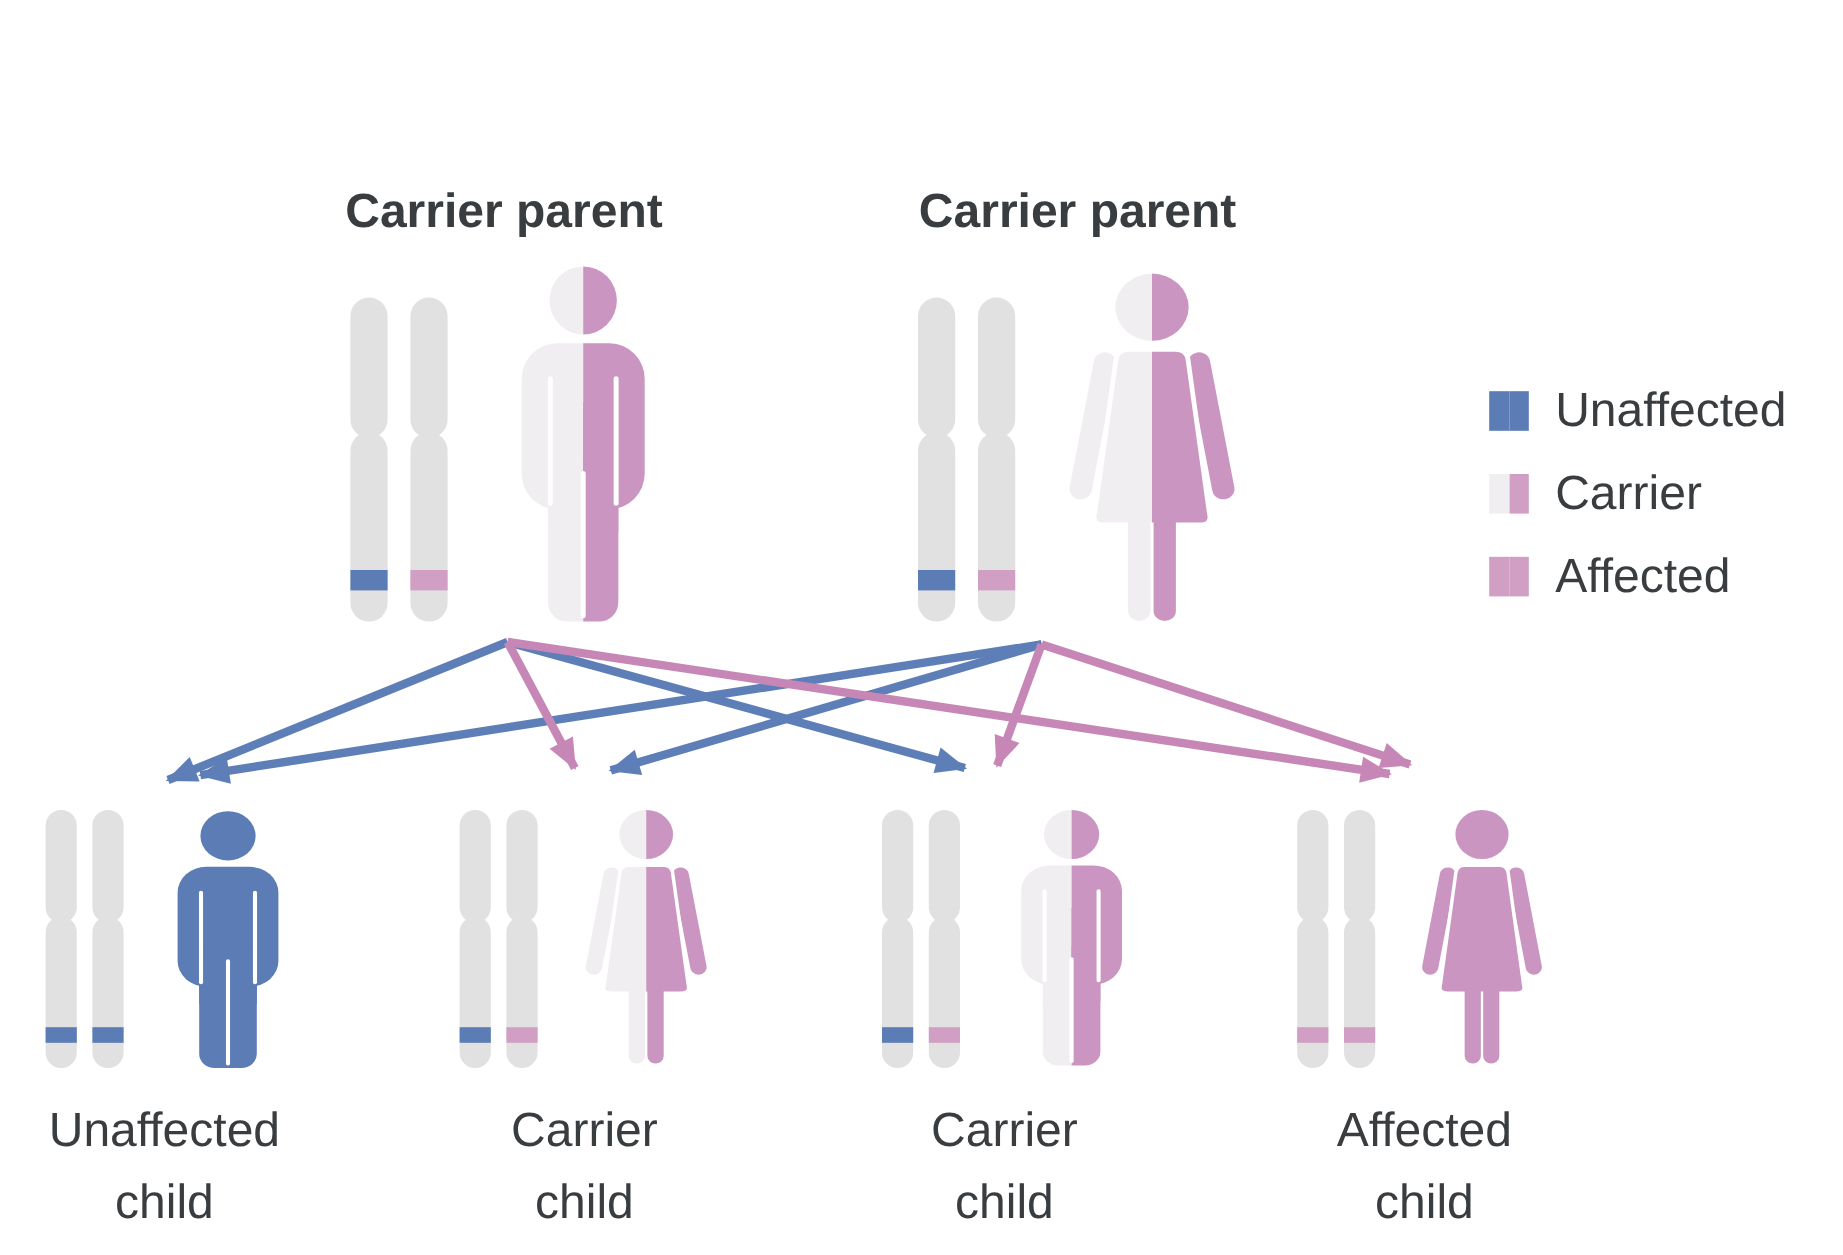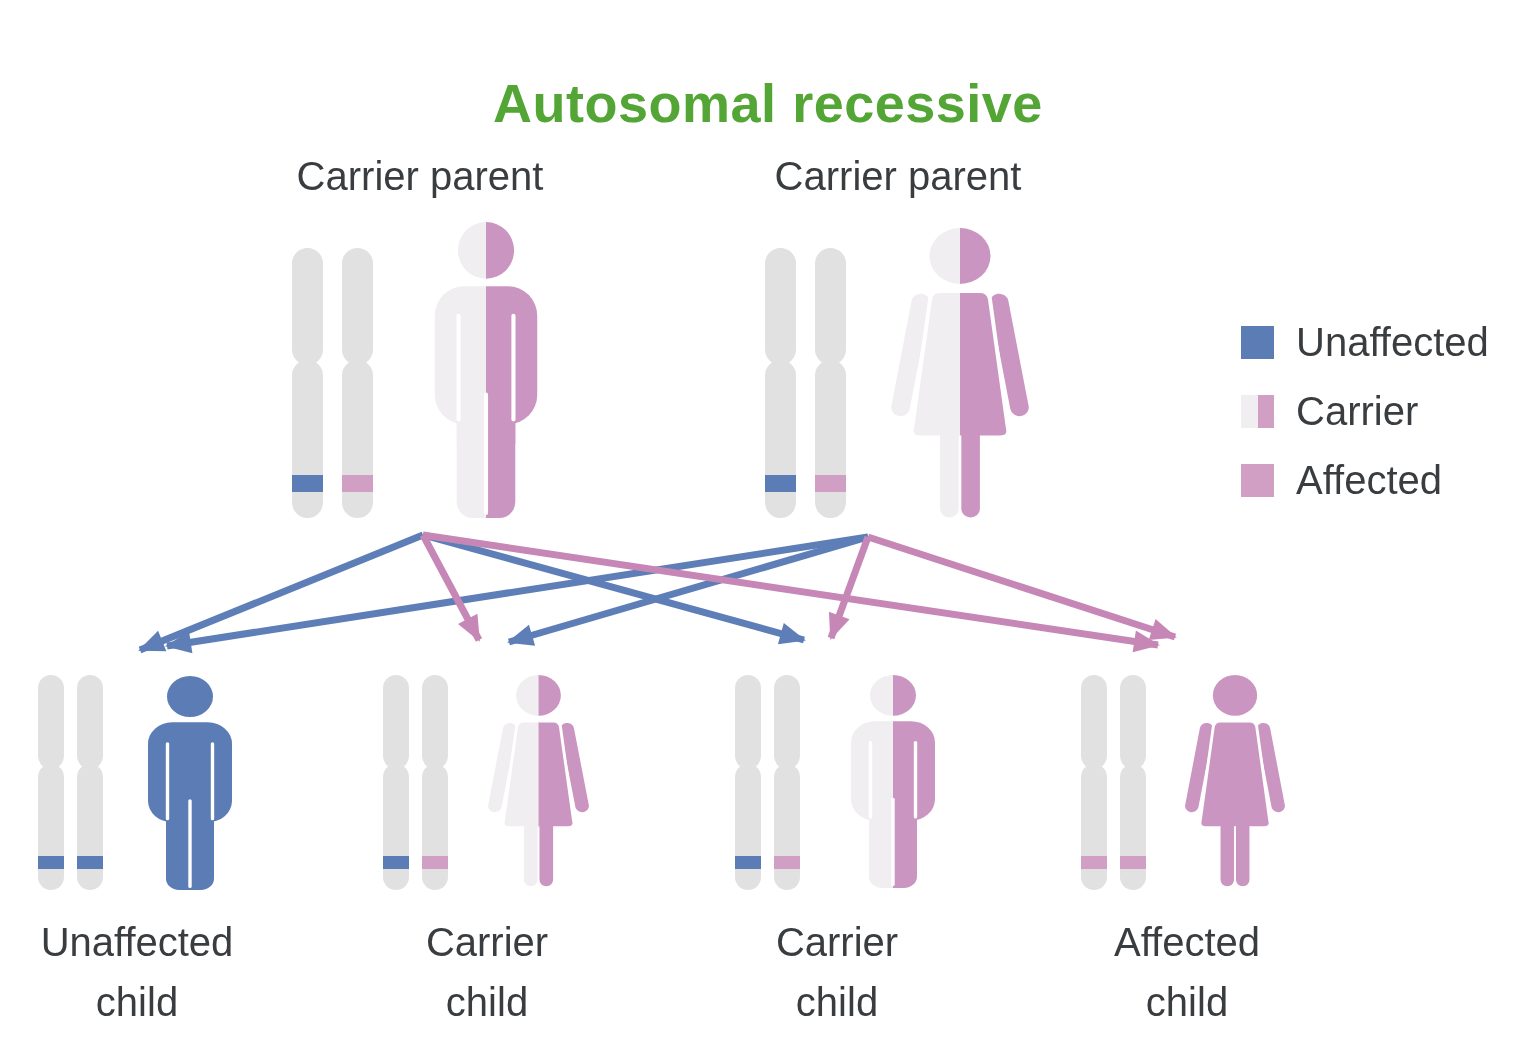--- a/index.html
+++ b/index.html
@@ -6,21 +6,21 @@
   .stage{
     position:relative;width:1536px;height:1046px;background:#fff;overflow:hidden;
     font-family:"Liberation Sans","DejaVu Sans",sans-serif;color:#3a3d40;
   }
   .title{
     position:absolute;left:0;top:36px;width:100%;text-align:center;
     font-size:54px;font-weight:700;letter-spacing:0.5px;
   }
   .parent-label{
     position:absolute;top:154px;width:320px;text-align:center;
-    font-size:40px;font-weight:400;
+    font-size:40px;font-weight:700;
   }
   .parent-label.p1{left:260px;}
   .parent-label.p2{left:738px;}
   .child-label{
     position:absolute;top:912px;width:320px;text-align:center;
     font-size:40px;line-height:60px;white-space:pre-line;
   }
   .child-label.c1{left:-23px;}
   .child-label.c2{left:327px;}
   .child-label.c3{left:677px;}
@@ -74,21 +74,20 @@
         <rect x="-10" y="-10" width="65" height="260"></rect>
       </clipPath>
     <clipPath id="clip-female-right">
         <rect x="55" y="-10" width="65" height="260"></rect>
       </clipPath>
   </defs>
 </svg>
 
 <div class="stage" id="stage">
 
-  <h1 class="title" style="color: rgb(83, 166, 53);">Autosomal recessive</h1>
 
   <div class="parent-label p1">Carrier parent</div>
   <div class="parent-label p2">Carrier parent</div>
 
   <svg class="arrows" width="1536" height="1046" viewBox="0 0 1536 1046">
     <defs>
       <marker id="head-blue" markerUnits="userSpaceOnUse" markerWidth="30" markerHeight="26" refX="25" refY="12" orient="auto">
         <path id="head-blue-path" d="M1,1 L27,12 L1,23 Z" fill="#5e7eb7"></path>
       </marker>
       <marker id="head-pink" markerUnits="userSpaceOnUse" markerWidth="30" markerHeight="26" refX="25" refY="12" orient="auto">

